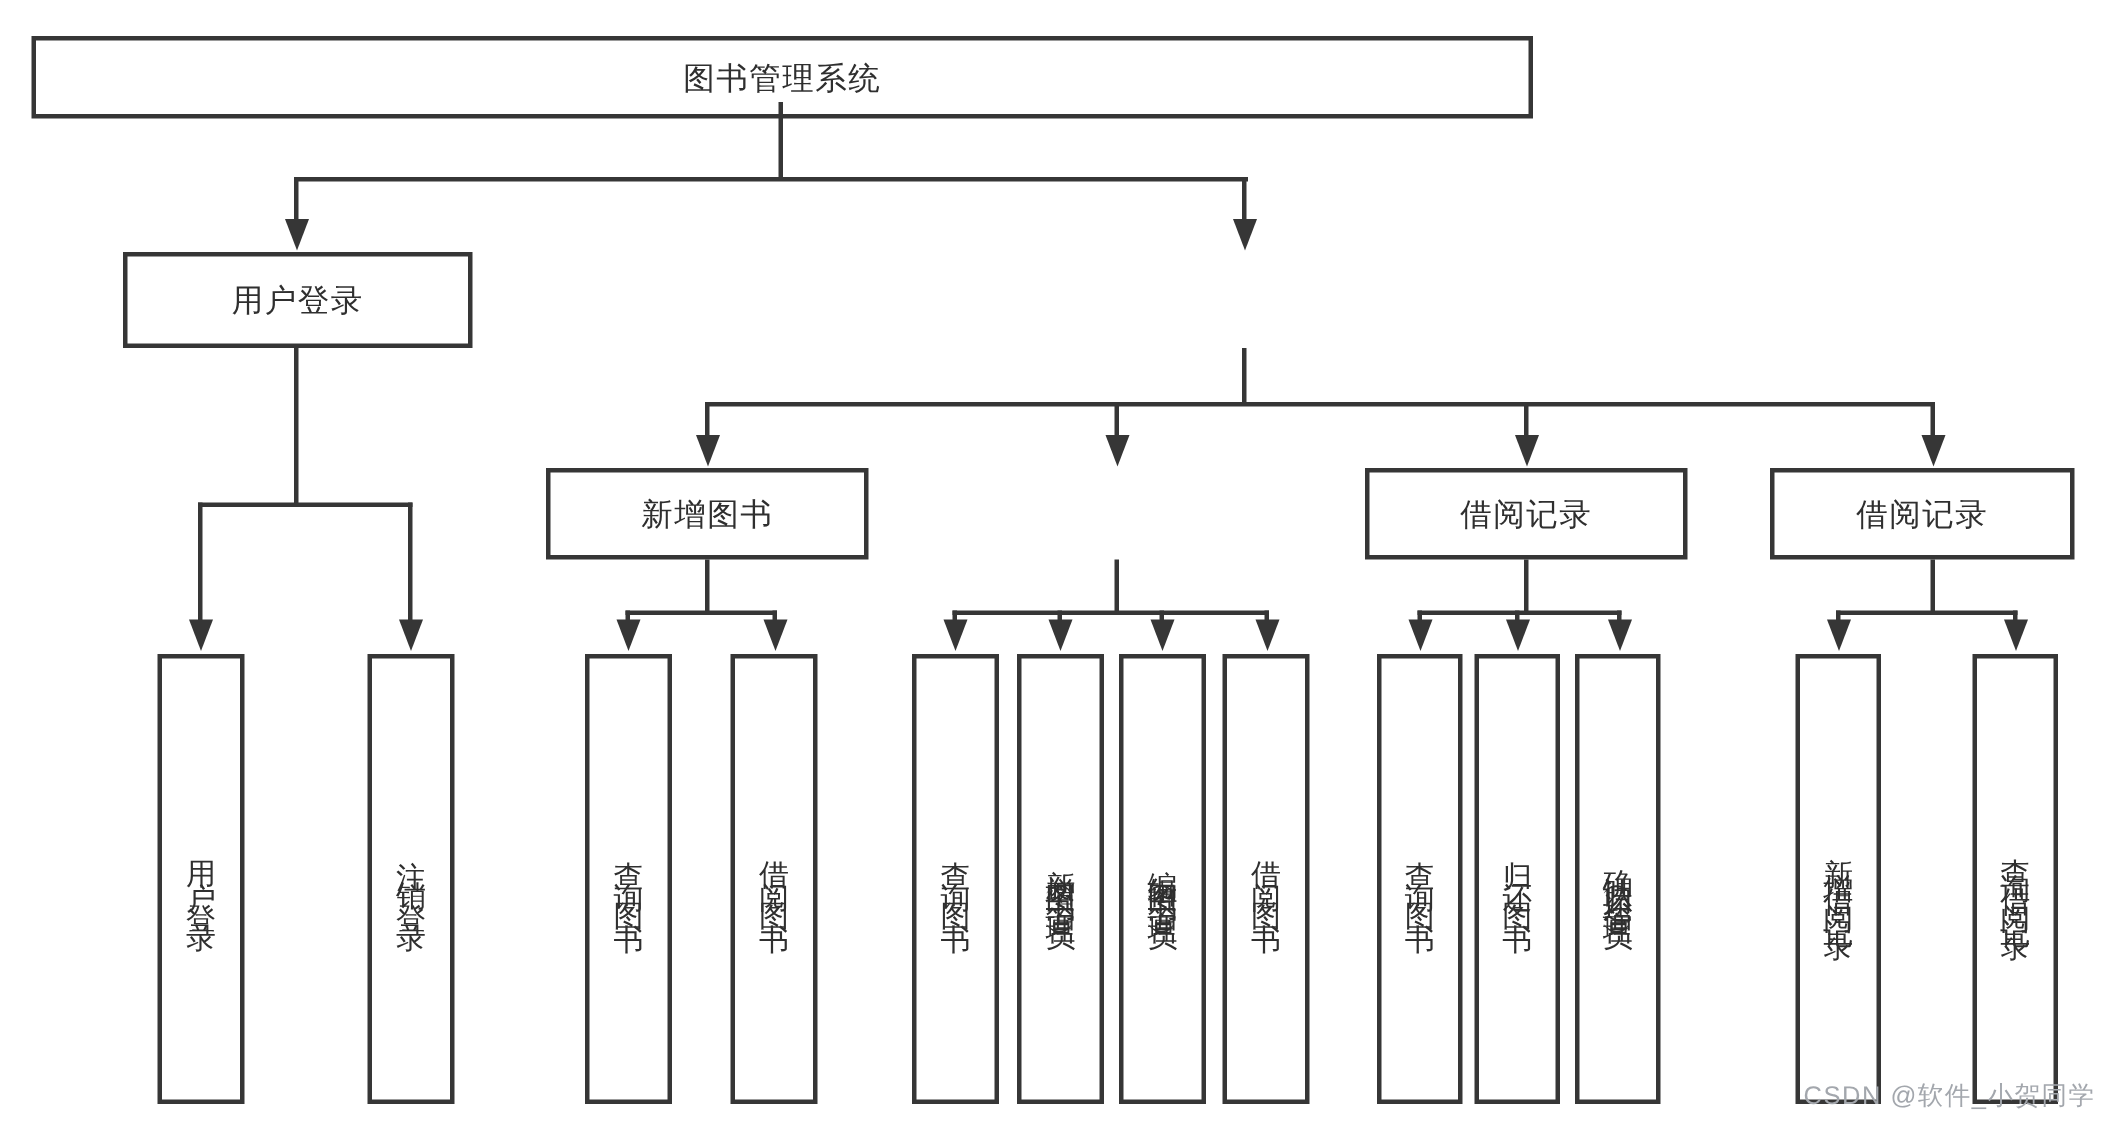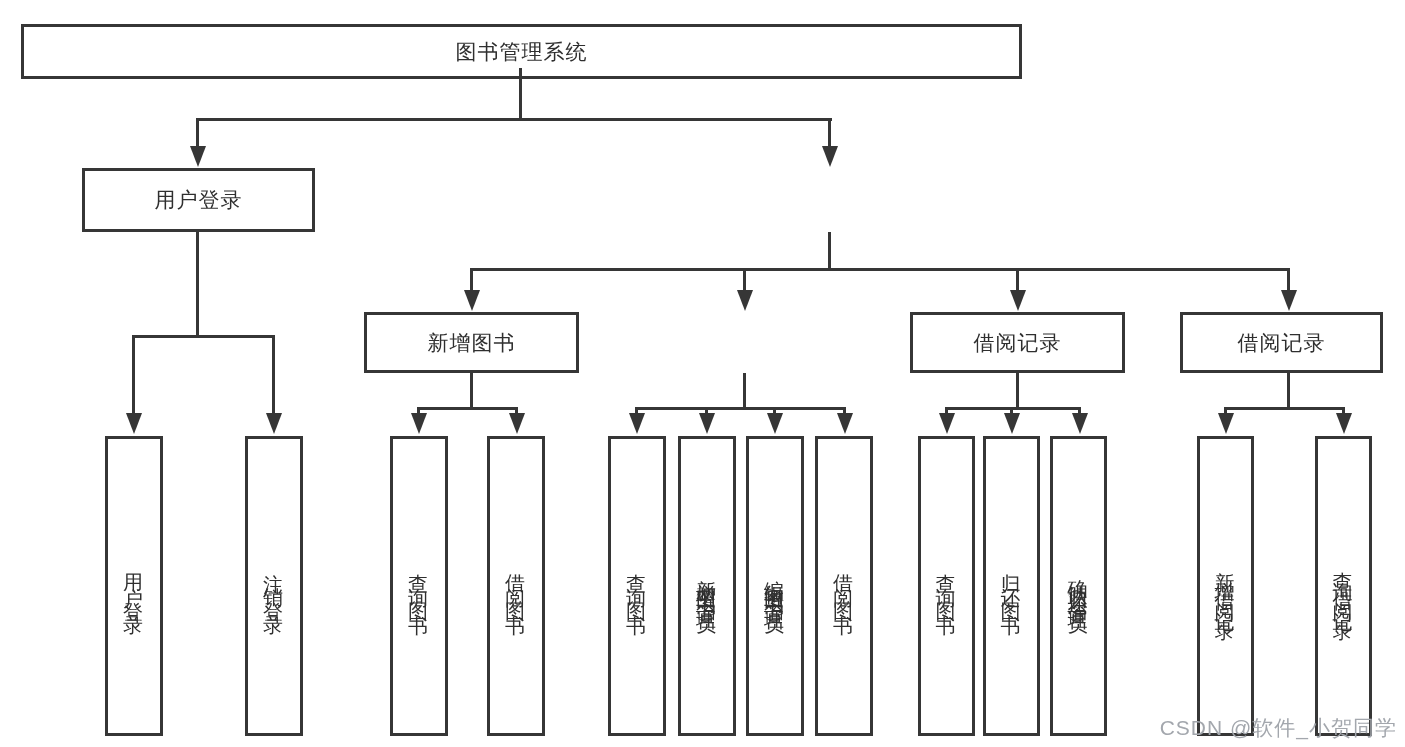--- a/index.html
+++ b/index.html
@@ -43,21 +43,21 @@
   .hline,.vline{position:absolute;background:var(--line);}
   .arrow{
     position:absolute;width:0;height:0;
     border-left:8px solid transparent;
     border-right:8px solid transparent;
     border-top:21px solid var(--line);
   }
   .watermark{
     position:absolute;
     right:8px;bottom:5px;
-    font-size:21px;
+    font-size:17px;
     color:var(--watermark);
     letter-spacing:1px;
     white-space:nowrap;
   }
 </style>
 </head>
 <body>
 
 <div id="canvas">
 

